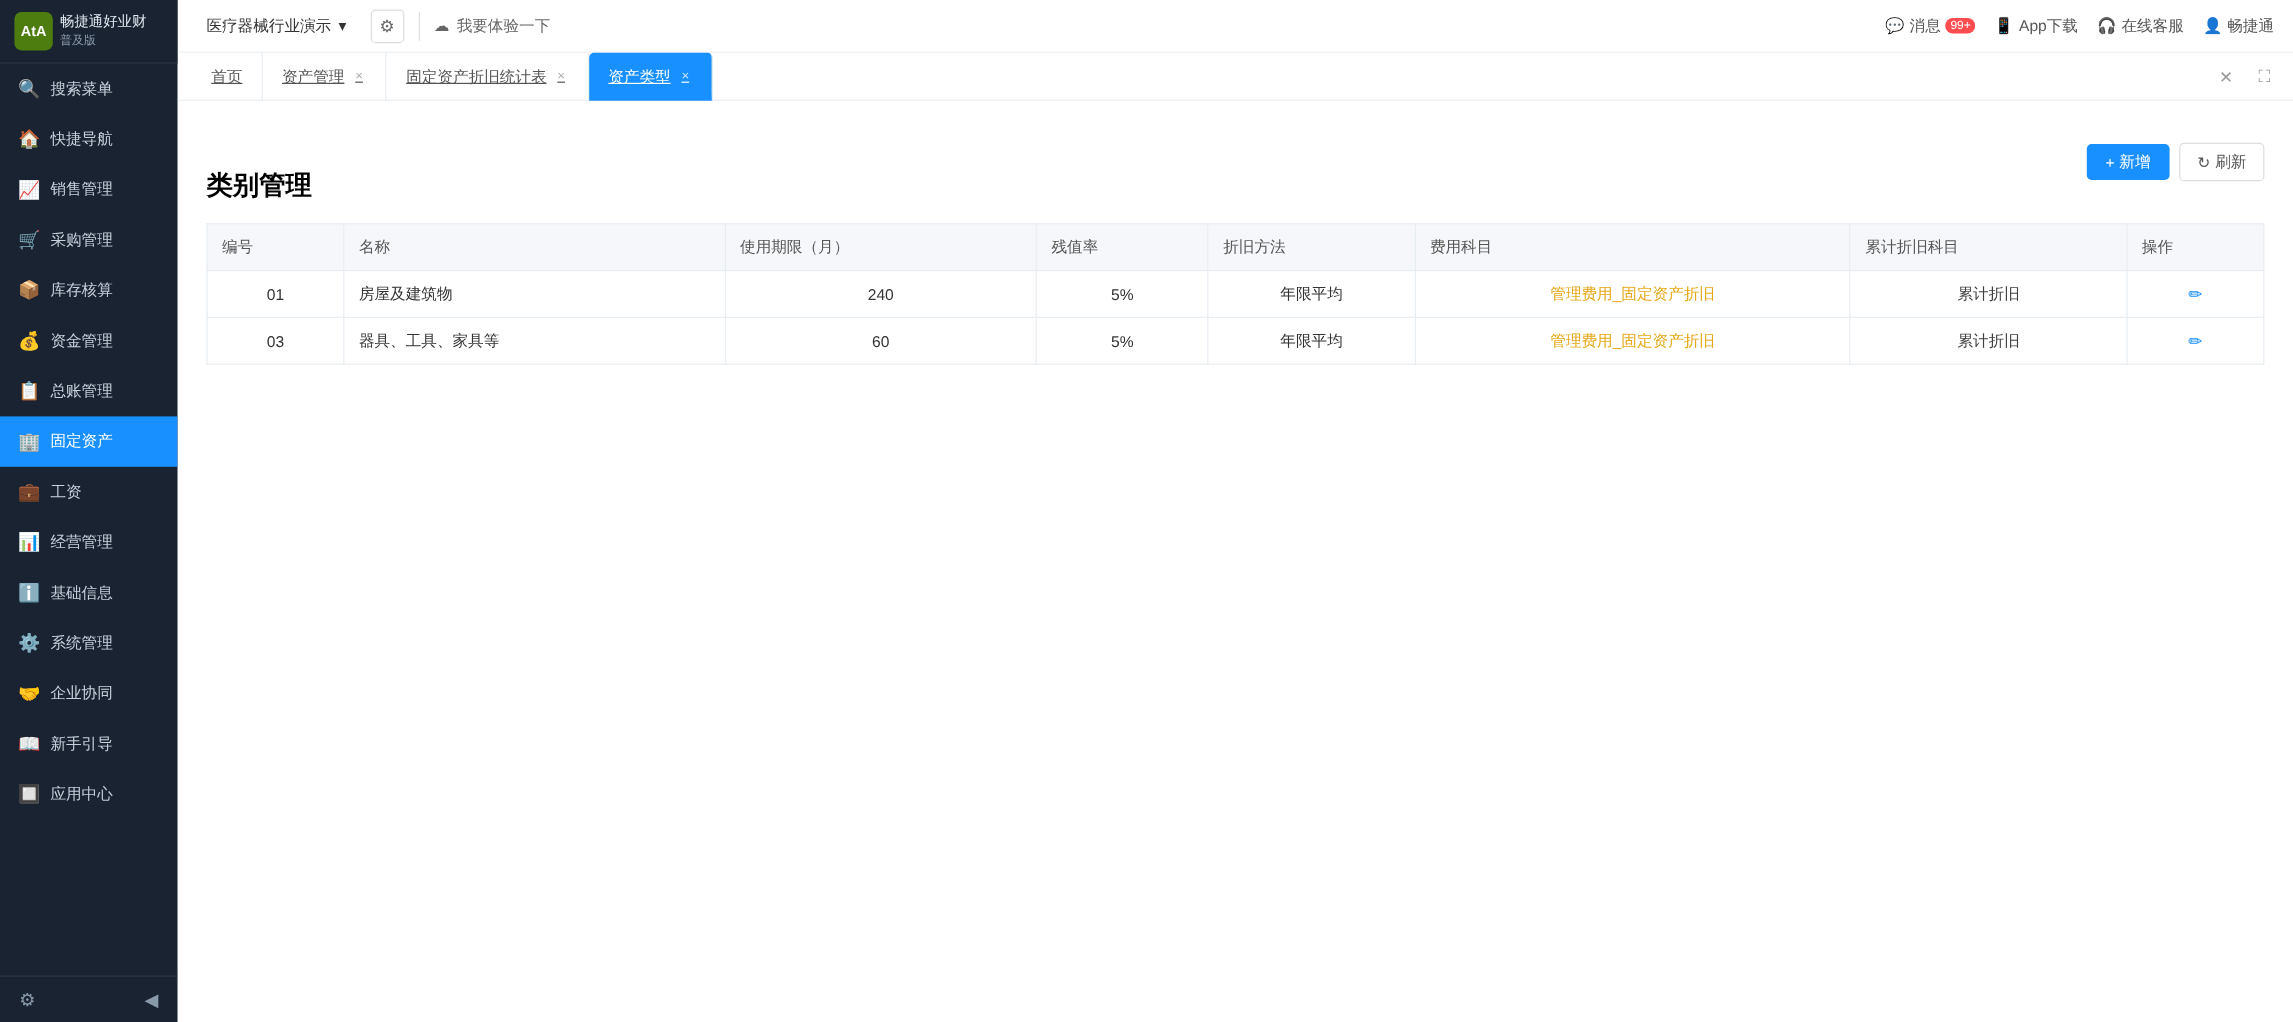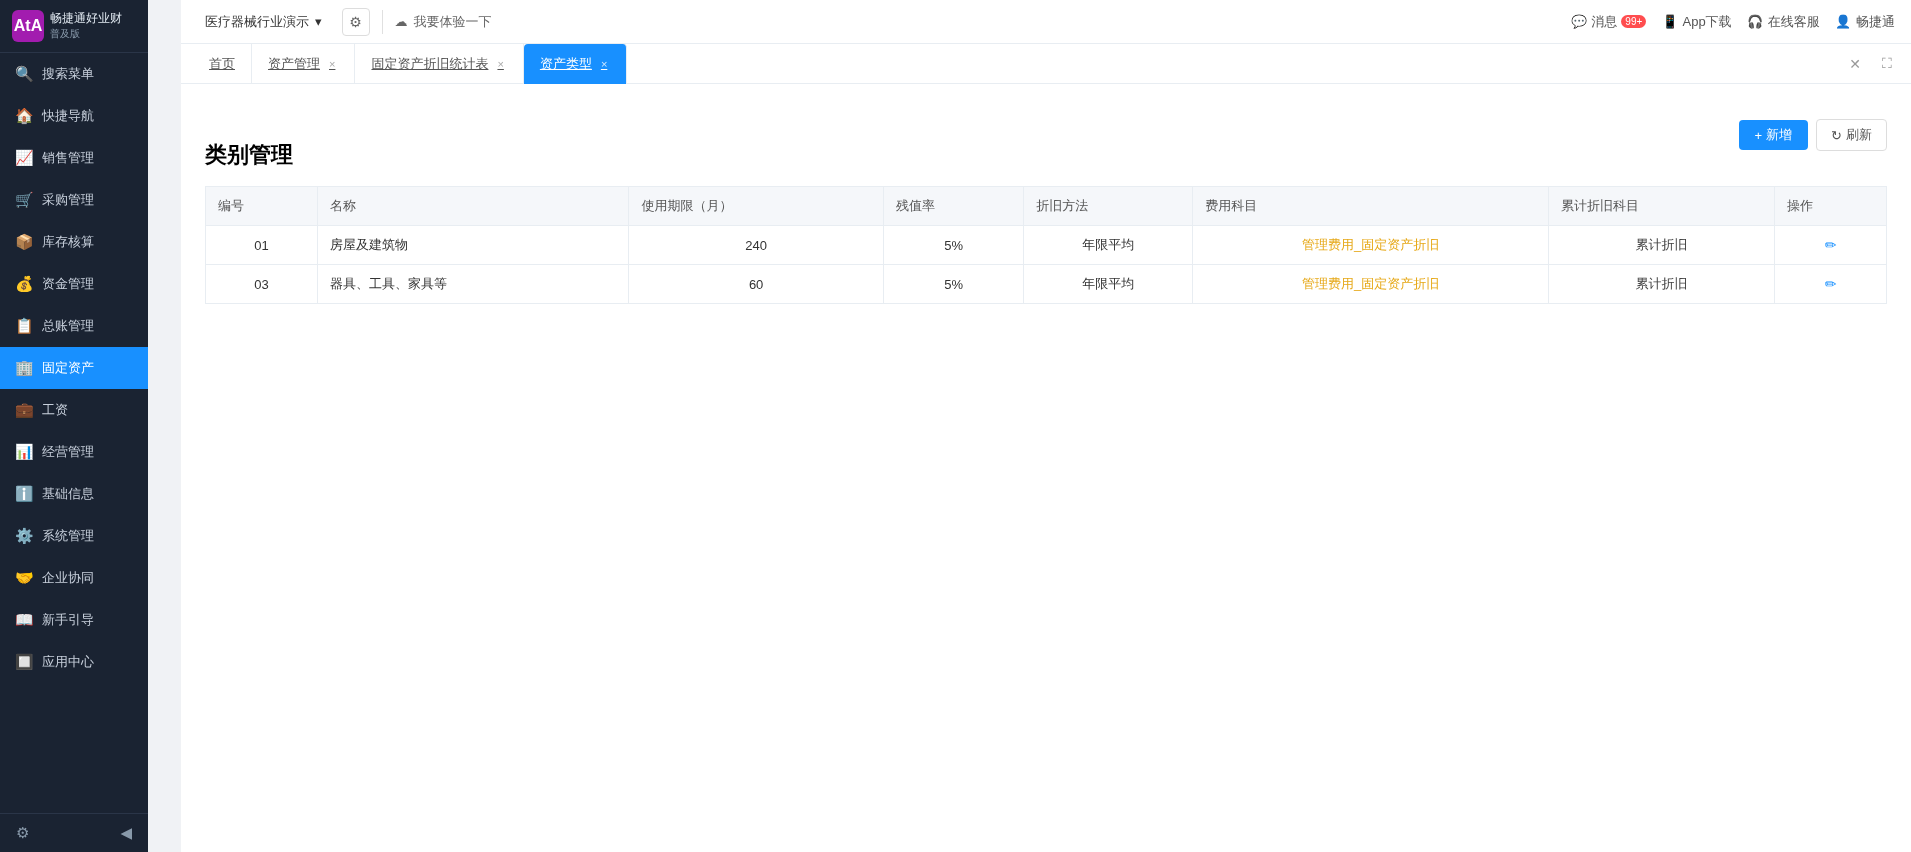--- a/index.html
+++ b/index.html
@@ -19,24 +19,24 @@
       padding: 10px 12px;
       background: #1a2332;
       display: flex;
       align-items: center;
       gap: 6px;
       border-bottom: 1px solid #2a3548;
     }
     .logo-icon {
       width: 32px;
       height: 32px;
-      background: #a21caf;
+      background: #4d7c0f;
       border-radius: 6px;
       display: flex; align-items: center; justify-content: center;
-      font-size: 16px; color: white; font-weight: bold;
+      font-size: 12px; color: white; font-weight: bold;
     }
     .logo-text { font-size: 12px; color: #e0e8f0; line-height: 1.3; }
     .logo-sub { font-size: 10px; color: #8899aa; }
     .sidebar-scroll { flex: 1; overflow-y: auto; overflow-x: hidden; }
     .sidebar-scroll::-webkit-scrollbar { width: 4px; }
     .sidebar-scroll::-webkit-scrollbar-thumb { background: #3a4a5c; }
     .sidebar-item {
       display: flex;
       align-items: center;
       gap: 8px;
@@ -56,21 +56,20 @@
       justify-content: space-between;
     }
     .sidebar-bottom-icon { color: #8899aa; cursor: pointer; font-size: 15px; }
 
     
     .main {
       flex: 1;
       display: flex;
       flex-direction: column;
       overflow: hidden;
-      padding-left: 33px;
     }
 
     
     .topbar {
       height: 44px;
       background: white;
       border-bottom: 1px solid #e8edf2;
       display: flex;
       align-items: center;
       padding: 0 16px;

